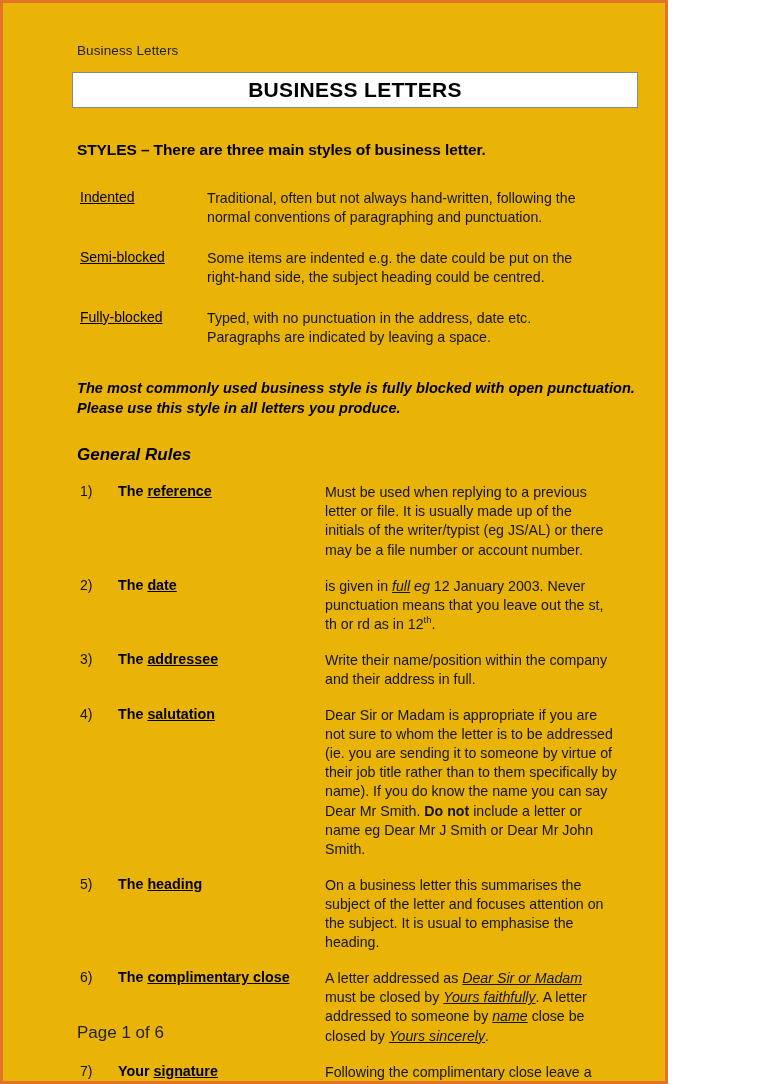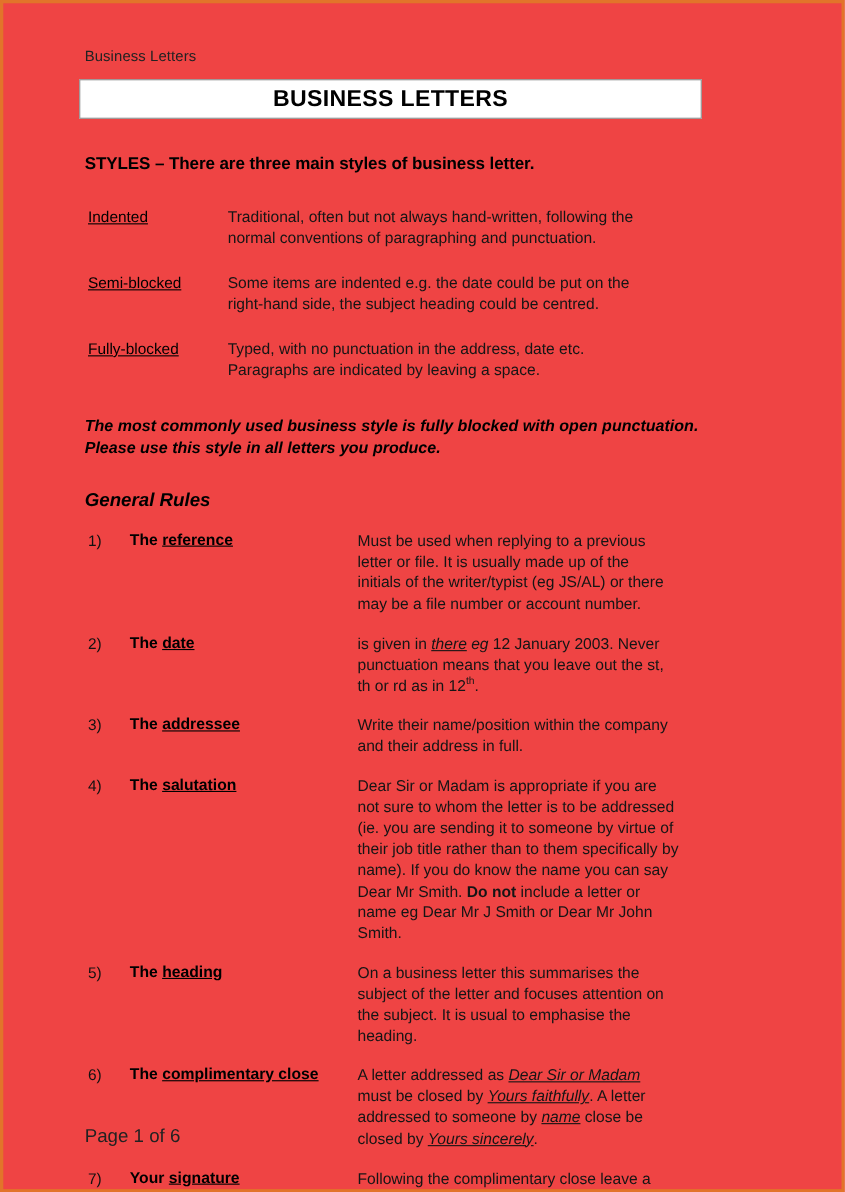--- a/index.html
+++ b/index.html
@@ -7,24 +7,24 @@
     margin: 0;
     padding: 0;
     background: #ffffff;
   }
   body {
     font-family: "Liberation Sans", sans-serif;
     color: #1a1a1a;
   }
   .page {
     position: relative;
-    width: 768px;
+    width: 668px;
     height: 1084px;
     box-sizing: border-box;
-    background: #ef4444;
+    background: #eab308;
     border: 3px solid #e2742a;
     overflow: hidden;
   }
   .page-inner {
     position: absolute;
     left: 0; top: 0;
     width: 762px;
     height: 1078px;
     box-sizing: border-box;
     padding: 40px 72px 0 69px;
@@ -234,21 +234,21 @@
           <div>may be a file number or account number.</div>
         </div>
       </div>
 
       <div class="rule-row">
         <div class="rule-num">2)</div>
         <div class="rule-term">
           <span>The </span><span class="u">date</span>
         </div>
         <div class="rule-body">
-          <div><span>is given in </span><span class="iu">there</span><span class="i"> eg</span><span> 12 January 2003.  Never</span></div>
+          <div><span>is given in </span><span class="iu">full</span><span class="i"> eg</span><span> 12 January 2003.  Never</span></div>
           <div>punctuation means that you leave out the st,</div>
           <div><span>th or rd as in 12</span><sup>th</sup><span>.</span></div>
         </div>
       </div>
 
       <div class="rule-row">
         <div class="rule-num">3)</div>
         <div class="rule-term">
           <span>The </span><span class="u">addressee</span>
         </div>

